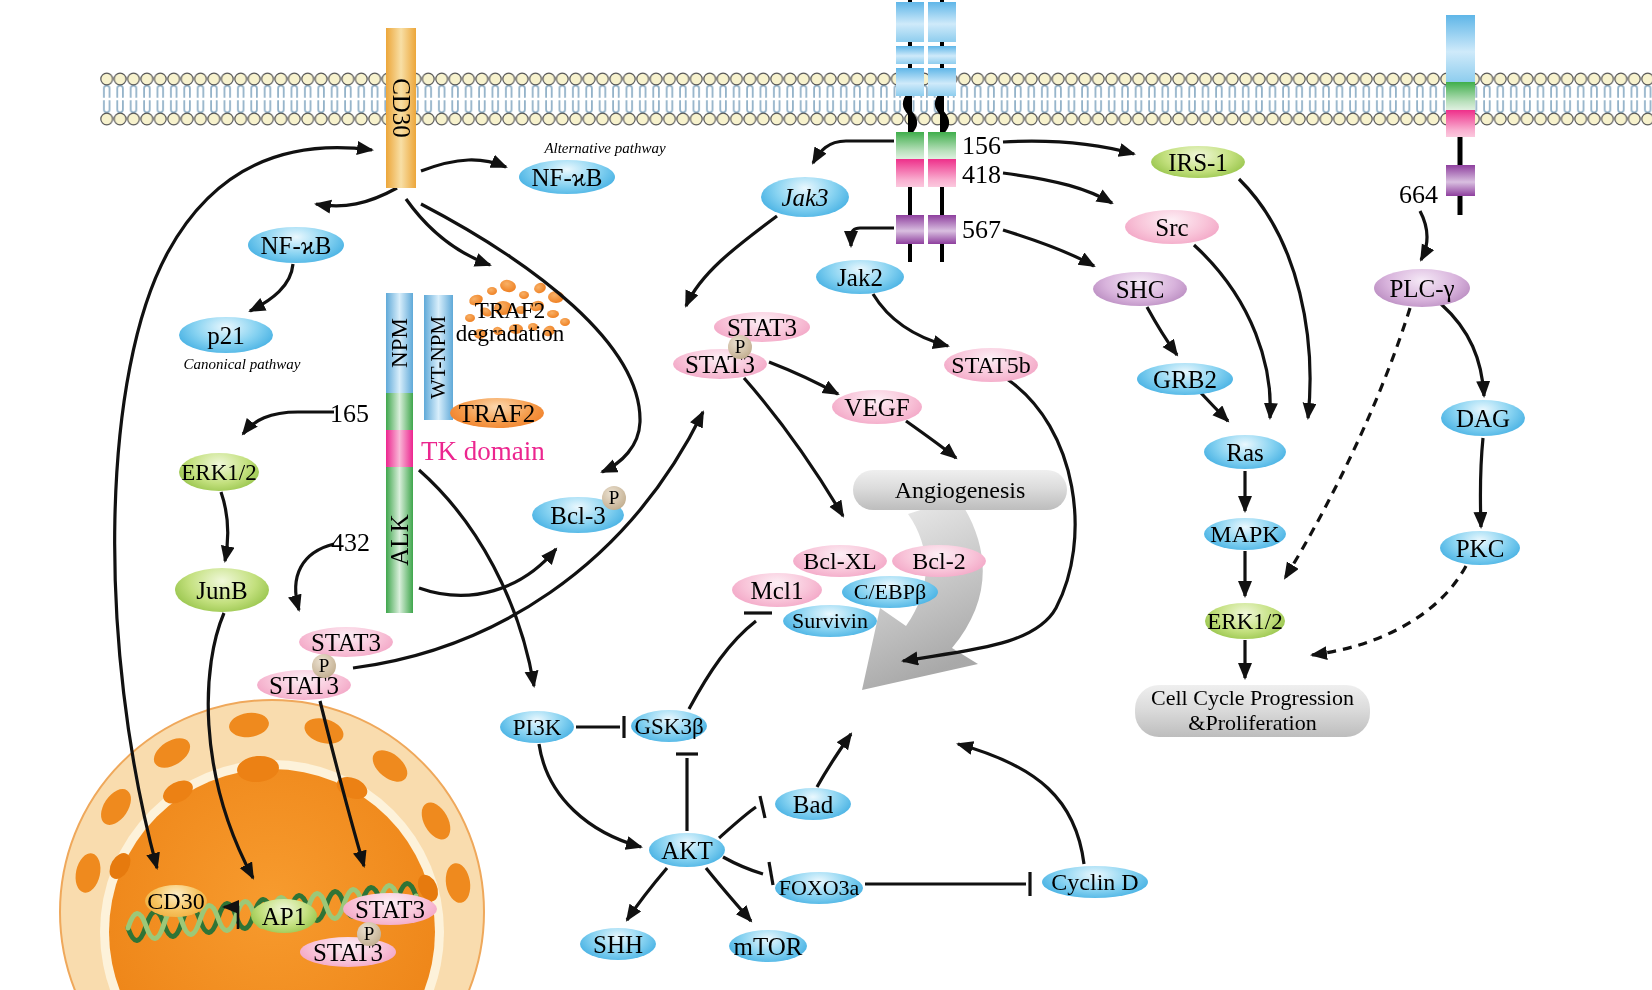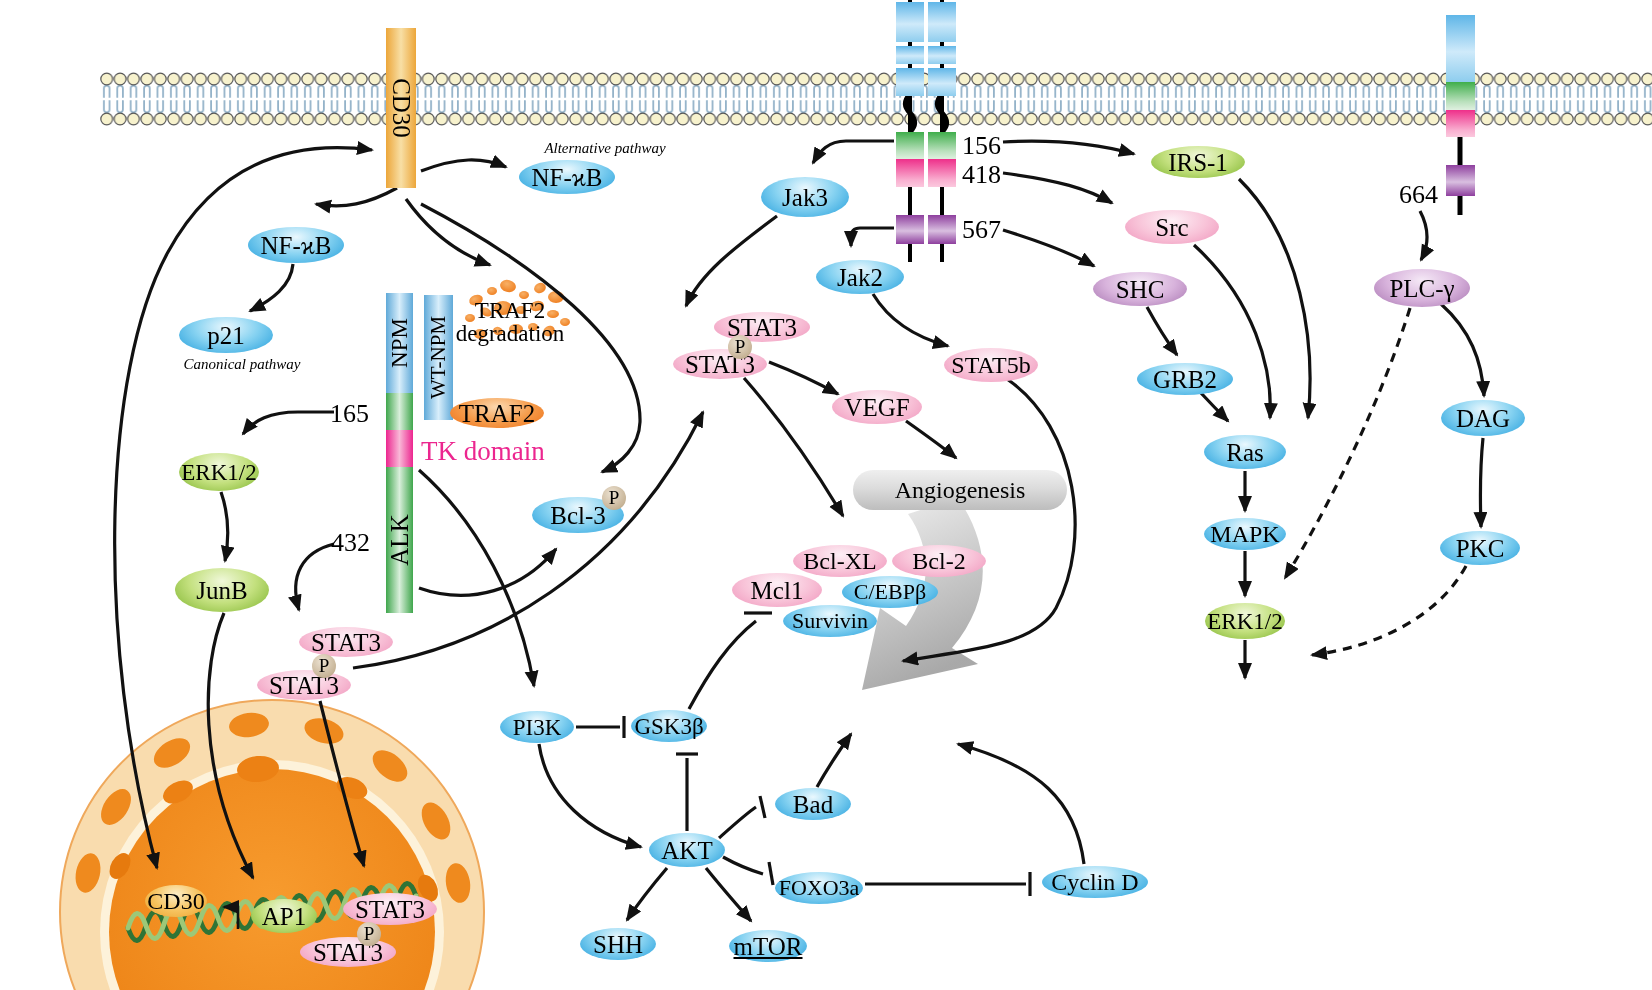--- a/index.html
+++ b/index.html
@@ -256,39 +256,39 @@
 
   <div class="node blue" style="left:519px;top:160px;width:96px;height:34px;">NF-ϰB</div>
   <div class="node blue" style="left:248px;top:227px;width:96px;height:36px;">NF-ϰB</div>
   <div class="node blue" style="left:179px;top:317px;width:94px;height:36px;">p21</div>
   <div class="node green" style="left:179px;top:453px;width:80px;height:38px;font-size:23px;">ERK1/2</div>
   <div class="node green" style="left:175px;top:568px;width:94px;height:44px;">JunB</div>
   <div class="node pink" style="left:299px;top:627px;width:94px;height:30px;">STAT3</div>
   <div class="node pink" style="left:257px;top:670px;width:94px;height:30px;">STAT3</div>
   <div class="node orange" style="left:450px;top:398px;width:94px;height:30px;">TRAF2</div>
   <div class="node blue" style="left:532px;top:497px;width:92px;height:36px;">Bcl-3</div>
-  <div class="node blue" style="left:761px;top:177px;width:88px;height:40px;">Jak3</div>
+  <div class="node blue" style="left:761px;top:177px;width:88px;height:40px;font-style:italic;">Jak3</div>
   <div class="node blue" style="left:816px;top:260px;width:88px;height:34px;">Jak2</div>
   <div class="node pink" style="left:714px;top:312px;width:96px;height:30px;">STAT3</div>
   <div class="node pink" style="left:673px;top:349px;width:94px;height:30px;">STAT3</div>
   <div class="node pink" style="left:936px;top:348px;width:94px;height:34px;font-size:24px;margin-left:8px;">STAT5b</div>
   <div class="node pink" style="left:832px;top:390px;width:90px;height:34px;">VEGF</div>
   <div class="node pink" style="left:793px;top:545px;width:94px;height:32px;font-size:24px;">Bcl-XL</div>
   <div class="node pink" style="left:892px;top:545px;width:94px;height:32px;font-size:24px;">Bcl-2</div>
   <div class="node pink" style="left:732px;top:573px;width:90px;height:34px;">Mcl1</div>
   <div class="node blue sm" style="left:842px;top:576px;width:96px;height:32px;">C/EBPβ</div>
   <div class="node blue sm" style="left:783px;top:605px;width:94px;height:32px;">Survivin</div>
   <div class="node blue" style="left:500px;top:711px;width:74px;height:32px;font-size:23px;">PI3K</div>
   <div class="node blue" style="left:631px;top:710px;width:76px;height:32px;font-size:23px;">GSK3β</div>
   <div class="node blue" style="left:649px;top:833px;width:76px;height:34px;">AKT</div>
   <div class="node blue" style="left:775px;top:788px;width:76px;height:32px;">Bad</div>
   <div class="node blue sm" style="left:775px;top:872px;width:88px;height:32px;">FOXO3a</div>
   <div class="node blue" style="left:1042px;top:866px;width:106px;height:32px;font-size:24px;">Cyclin D</div>
   <div class="node blue" style="left:580px;top:928px;width:76px;height:32px;">SHH</div>
-  <div class="node blue" style="left:729px;top:930px;width:78px;height:32px;text-decoration:underline;">mTOR</div>
+  <div class="node blue" style="left:729px;top:930px;width:78px;height:32px;">mTOR</div>
   <div class="node green" style="left:1151px;top:146px;width:94px;height:32px;">IRS-1</div>
   <div class="node pink" style="left:1125px;top:210px;width:94px;height:34px;">Src</div>
   <div class="node purple" style="left:1093px;top:272px;width:94px;height:34px;">SHC</div>
   <div class="node blue" style="left:1137px;top:363px;width:96px;height:32px;">GRB2</div>
   <div class="node blue" style="left:1204px;top:435px;width:82px;height:34px;">Ras</div>
   <div class="node blue" style="left:1204px;top:518px;width:82px;height:32px;font-size:24px;">MAPK</div>
   <div class="node green" style="left:1205px;top:603px;width:80px;height:36px;font-size:23px;">ERK1/2</div>
   <div class="node purple" style="left:1374px;top:269px;width:96px;height:38px;text-align:right;">PLC-γ</div>
   <div class="node blue" style="left:1441px;top:400px;width:84px;height:36px;">DAG</div>
   <div class="node blue" style="left:1440px;top:531px;width:80px;height:34px;">PKC</div>
@@ -296,14 +296,18 @@
   <div class="node green" style="left:251px;top:899px;width:66px;height:34px;">AP1</div>
   <div class="node pink" style="left:343px;top:893px;width:94px;height:32px;">STAT3</div>
   <div class="node pink" style="left:300px;top:937px;width:96px;height:30px;">STAT3</div>
 
   <div class="pcircle" style="left:312px;top:654px;">P</div>
   <div class="pcircle" style="left:728px;top:335px;">P</div>
   <div class="pcircle" style="left:602px;top:486px;">P</div>
   <div class="pcircle" style="left:357px;top:922px;">P</div>
 
   <div class="pbox" style="left:853px;top:470px;width:214px;height:40px;">Angiogenesis</div>
+  <div class="pbox" style="left:1135px;top:685px;width:235px;height:52px;font-size:22px;border-radius:24px;">
+    <span>Cell Cycle Progression</span>
+    <span>&amp;Proliferation</span>
+  </div>
 
 </div>
 
 </body></html>

